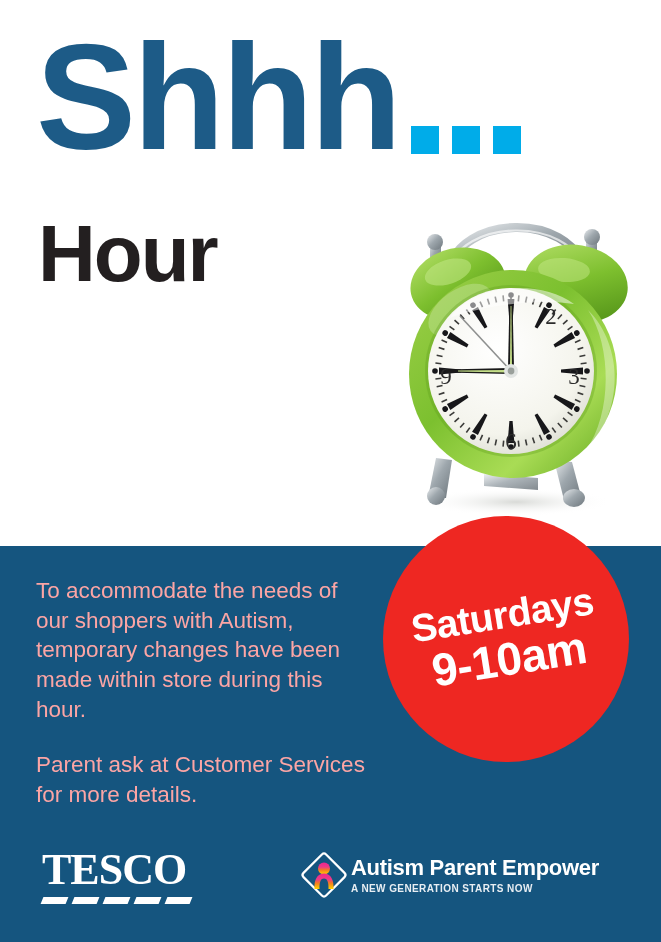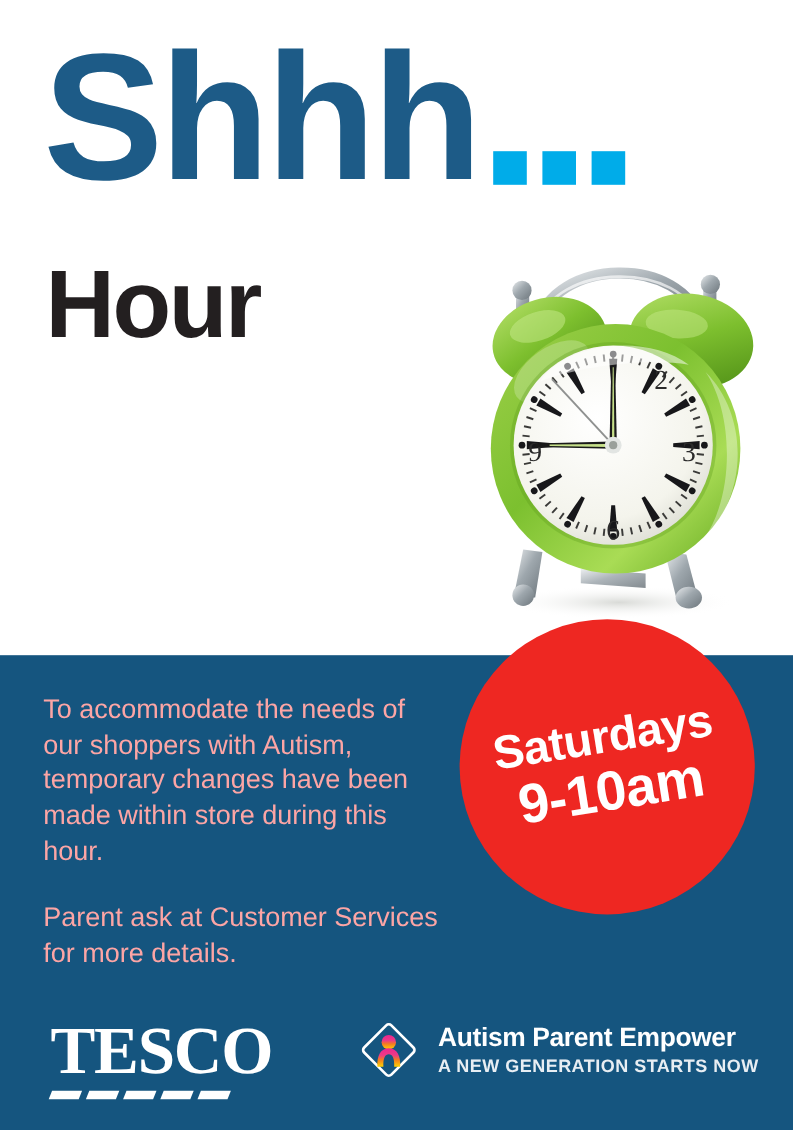--- a/index.html
+++ b/index.html
@@ -143,21 +143,21 @@
 
   .tesco-logo {
     position: absolute;
     left: 42px;
     top: 12px;
     width: 160px;
   }
   .tesco-word {
     font-family: "Liberation Serif", serif;
     font-weight: bold;
-    font-size: 56px;
+    font-size: 44px;
     color: #ffffff;
     letter-spacing: -1px;
     line-height: 1;
   }
   .tesco-dashes {
     margin-top: 5px;
     display: flex;
     gap: 6px;
   }
   .tesco-dashes i {
@@ -167,36 +167,36 @@
     background: #ffffff;
     transform: skewX(-22deg);
   }
 
   .ape-logo {
     position: absolute;
     left: 297px;
     top: 12px;
     display: flex;
     align-items: center;
-    gap: 14px;
+    gap: 0;
   }
   .ape-mark { width: 54px; height: 54px; display:block; flex: 0 0 auto;}
   .ape-text { color: #ffffff; }
   .ape-name {
     font-family: "Liberation Sans", sans-serif;
     font-weight: bold;
     font-size: 22px;
     letter-spacing: -0.3px;
     line-height: 1.05;
     white-space: nowrap;
   }
   .ape-tag {
     font-family: "Liberation Sans", sans-serif;
     font-weight: bold;
-    font-size: 15px;
+    font-size: 10px;
     letter-spacing: 0.4px;
     margin-top: 3px;
     white-space: nowrap;
     color: #e8eef3;
   }
 </style>
 </head>
 <body>
 
 <div class="poster">

